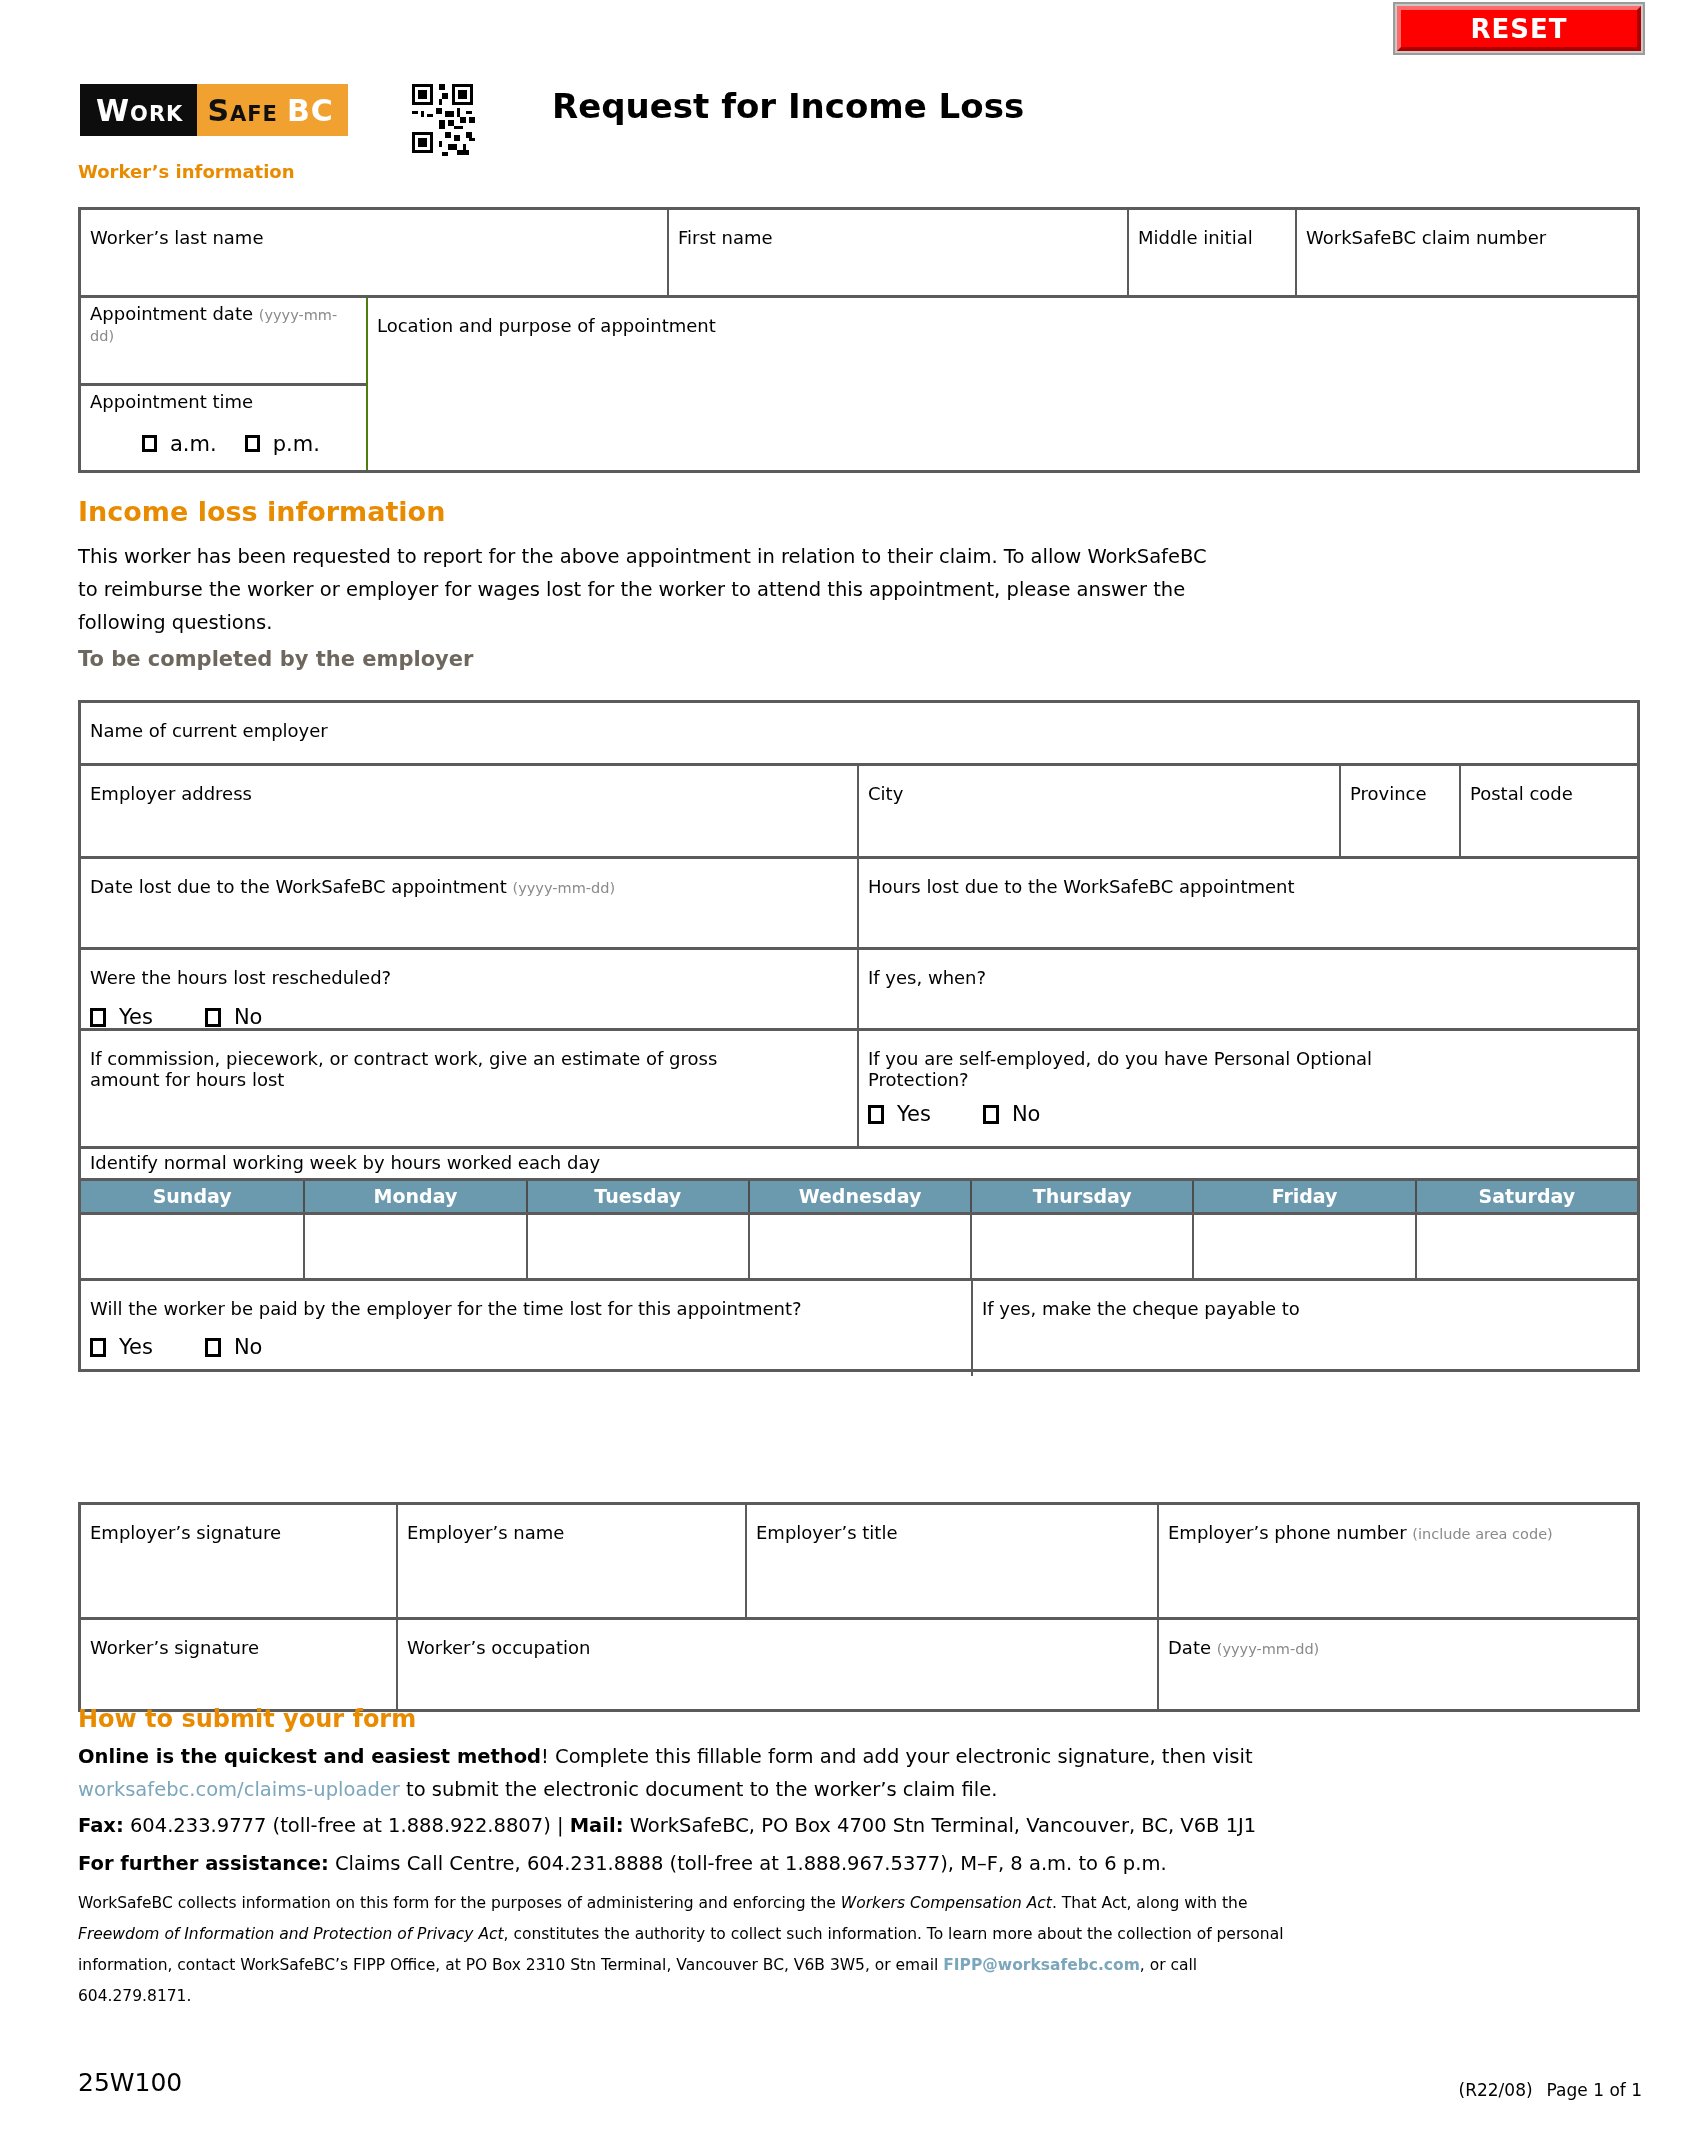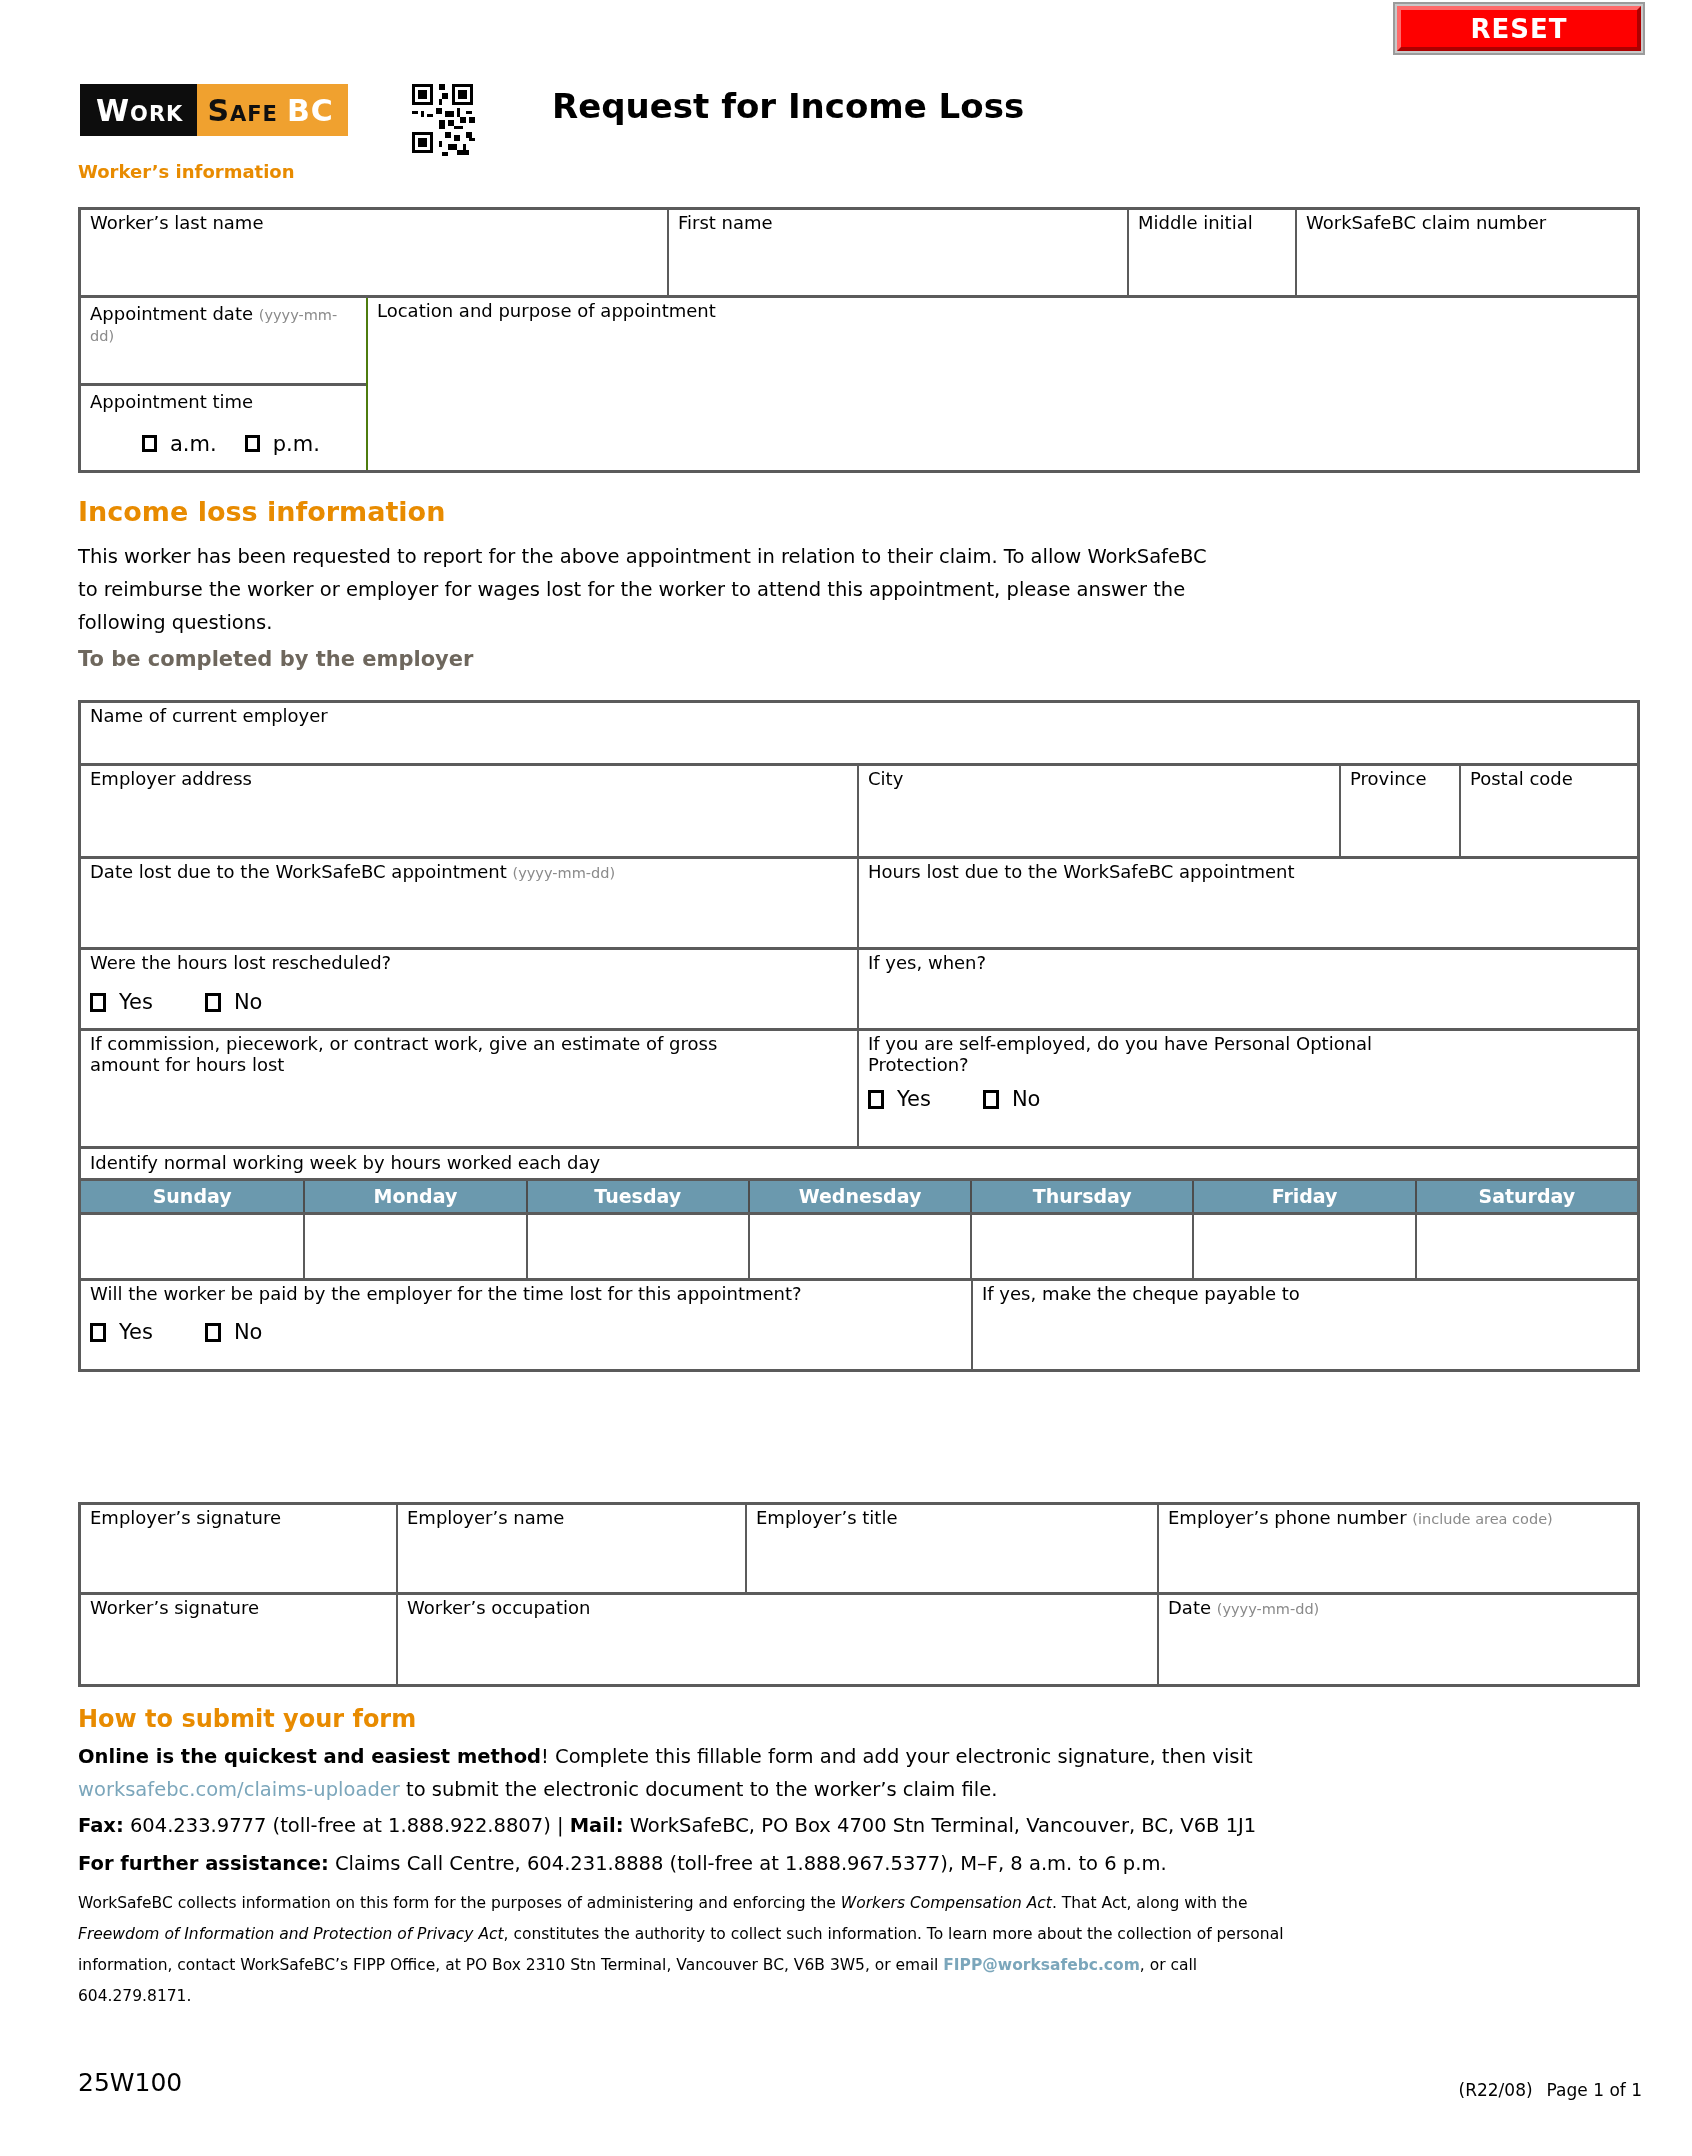--- a/index.html
+++ b/index.html
@@ -49,21 +49,21 @@
     color:#6e675d;
   }
   .intro {
     position:absolute; left:78px; top:540px; width:1580px;
     font-size:19.5px; line-height:33px;
   }
   
   .tbl { position:absolute; border:3px solid #5b5b5b; background:#fff; }
   .row { display:grid; border-bottom:3px solid #5b5b5b; }
   .row:last-child { border-bottom:none; }
-  .cell { position:relative; padding:2px 9px; font-size:18px; }
+  .cell { position:relative; padding:17px 9px; font-size:18px; }
   .cell + .cell { border-left:2px solid #5b5b5b; }
   .hint { color:#8a8a8a; font-size:14.5px; }
   .stackcol { display:flex; flex-direction:column; }
   .stackcell { position:relative; padding:5px 9px; font-size:18px; flex:1; }
   .stackcell + .stackcell { border-top:3px solid #5b5b5b; }
   
   .cbrow { display:flex; align-items:center; font-size:21px; }
   .cb {
     display:inline-block; width:16px; height:19px; border:3px solid #000;
     background:#fff; margin-right:13px; flex:none; cursor:pointer;
@@ -258,21 +258,21 @@
           <span class="cbgap"></span>
           <span class="cb"></span>
           <span>No</span>
         </div>
       </div>
       <div class="cell"><span>If yes, make the cheque payable to</span></div>
     </div>
   </div>
 
   <div class="tbl" style="left:78px; top:1502px; width:1562px;">
-    <div class="row" style="grid-template-columns:315px 349px 412px 1fr; height:90px;">
+    <div class="row" style="grid-template-columns:315px 349px 412px 1fr; height:115px;">
       <div class="cell"><span>Employer’s signature</span></div>
       <div class="cell"><span>Employer’s name</span></div>
       <div class="cell"><span>Employer’s title</span></div>
       <div class="cell">
         <span>Employer’s phone number</span>
         <span class="hint">(include area code)</span>
       </div>
     </div>
     <div class="row" style="grid-template-columns:315px 761px 1fr; height:89px;">
       <div class="cell"><span>Worker’s signature</span></div>

